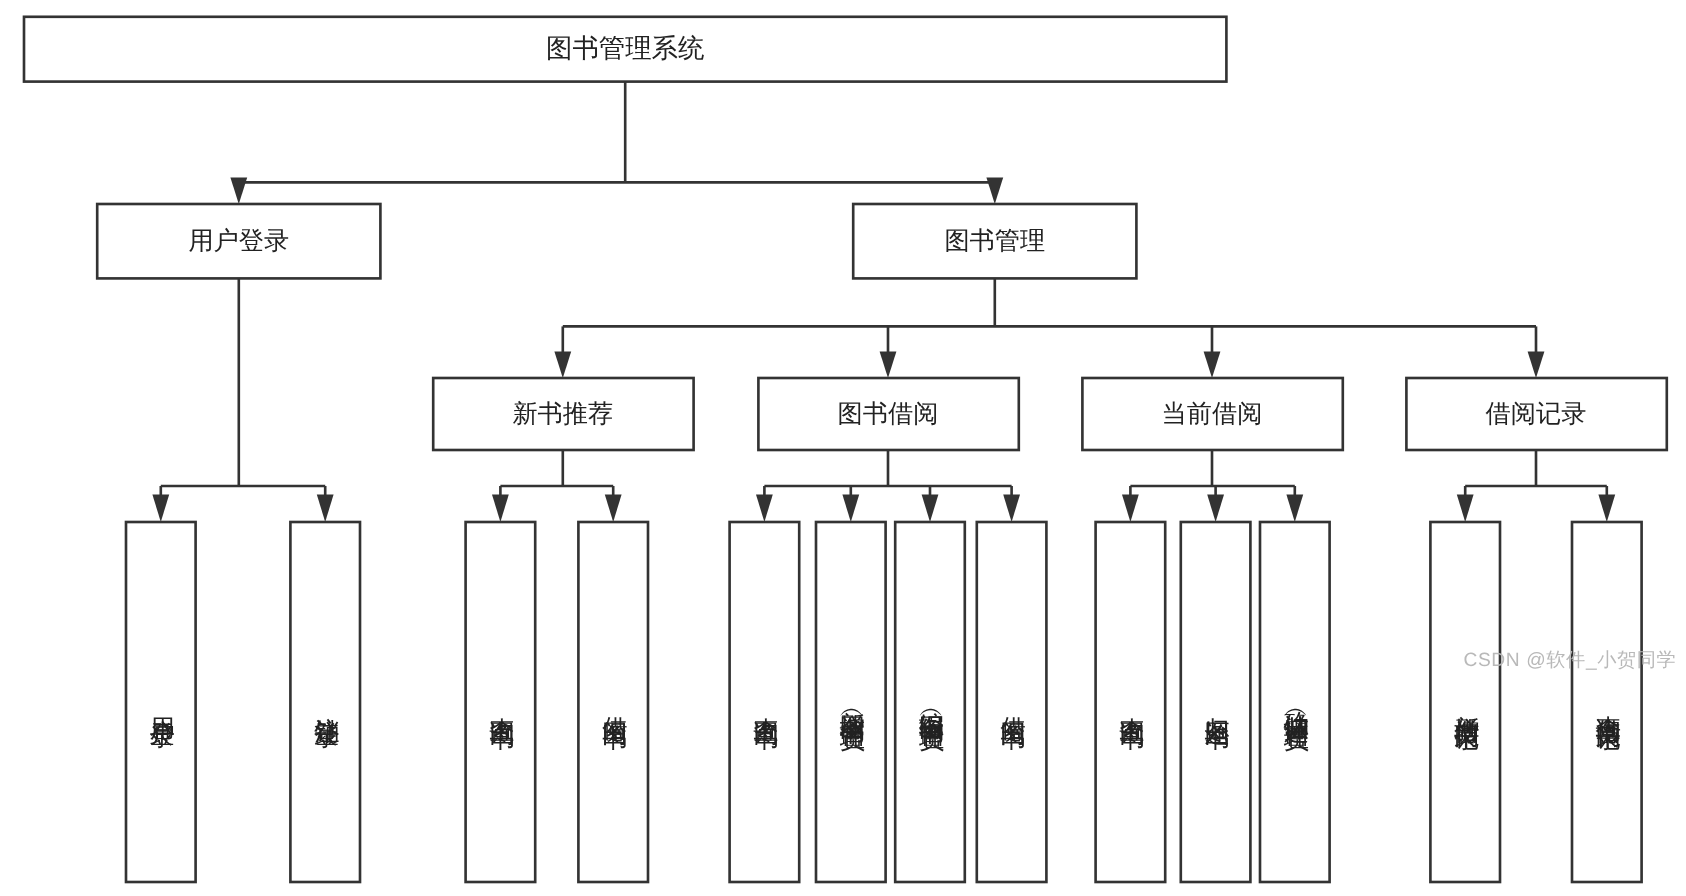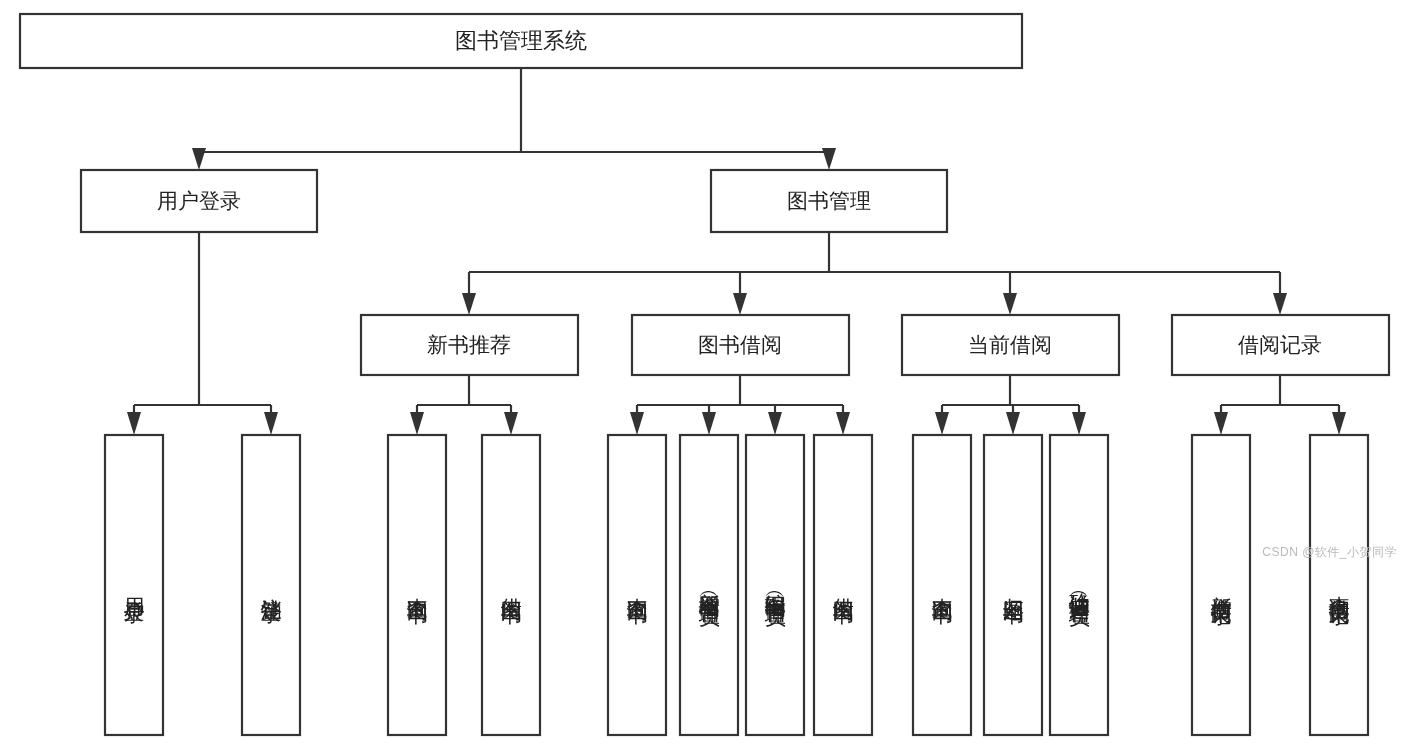--- a/index.html
+++ b/index.html
@@ -68,21 +68,21 @@
     letter-spacing: 2px;
     text-align: center;
     white-space: nowrap;
     pointer-events: none;
   }
   .watermark {
     position: absolute;
     right: 8px;
     bottom: 6px;
     font-family: "Liberation Sans", "DejaVu Sans", sans-serif;
-    font-size: 12px;
+    font-size: 16px;
     color: #b9b9b9;
     letter-spacing: 0.5px;
     white-space: nowrap;
   }
 </style>
 </head>
 <body>
 
 <div id="diagram-root">
 

